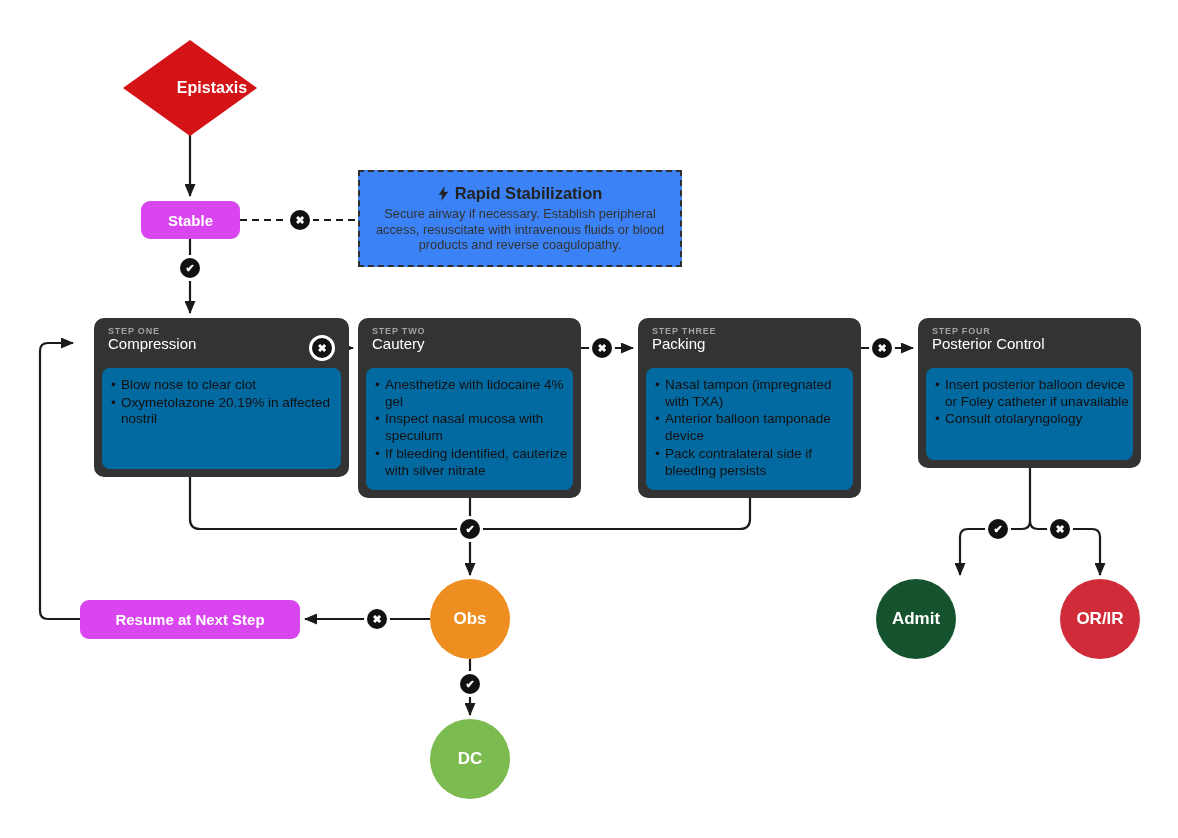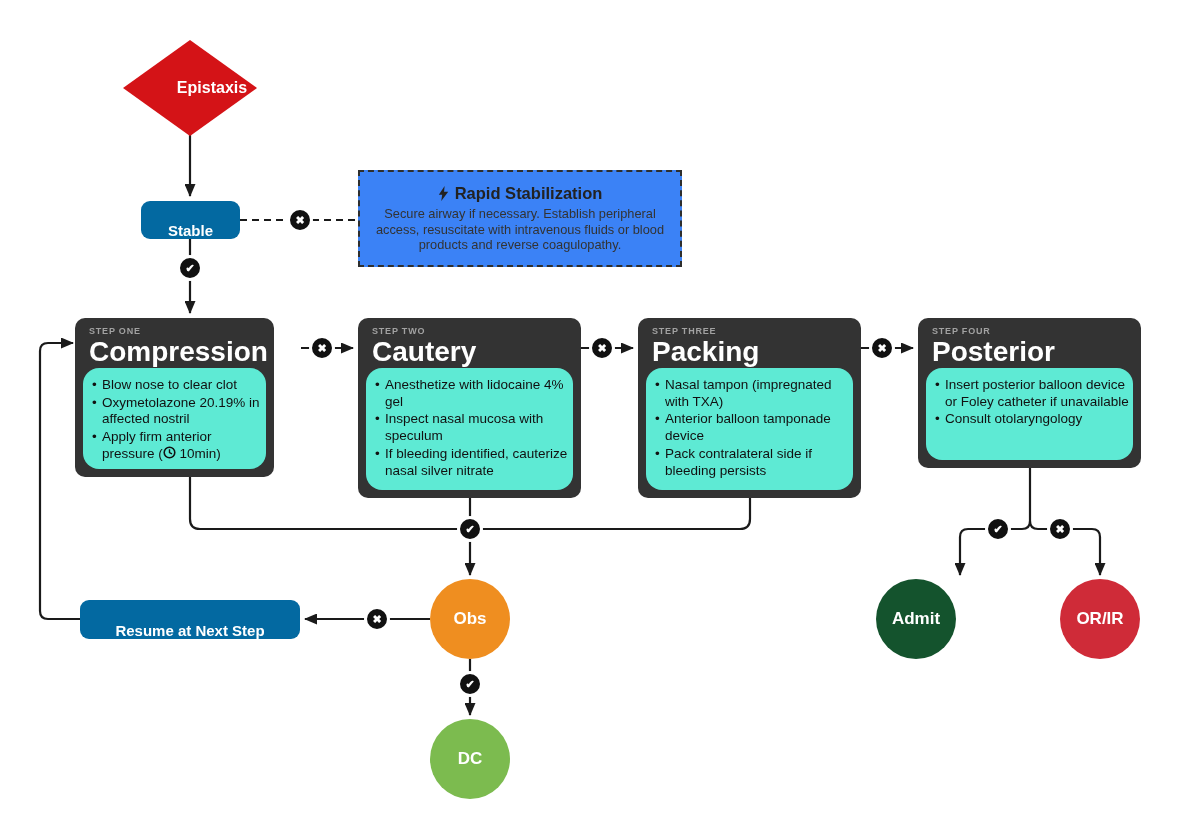--- a/index.html
+++ b/index.html
@@ -14,50 +14,50 @@
   .diamond {
     left:123px; top:40px; width:134px; height:96px;
     background:#d41317;
     clip-path:polygon(50% 0,100% 50%,50% 100%,0 50%);
     display:flex; align-items:center; justify-content:center;
   }
   .diamond span { color:#fff; font-weight:bold; font-size:16px;padding-left:44px; }
 
   
   .pill {
-    background:#0369a1; color:#fff; font-weight:bold; font-size:15px;
-    border-radius:9px; display:flex; align-items:flex-end; justify-content:center;
+    background:#d946ef; color:#fff; font-weight:bold; font-size:15px;
+    border-radius:9px; display:flex; align-items:center; justify-content:center;
   }
   .pill.stable { left:141px; top:201px; width:99px; height:38px; }
   .pill.resume { left:80px;  top:600px; width:220px; height:39px; }
 
   
   .callout {
     left:358px; top:170px; width:324px; height:97px;
     border:2px dashed #2e2e2e; background:#3b82f6; box-sizing:border-box;
     display:flex; flex-direction:column; align-items:center; justify-content:center;
     padding:2px 14px; text-align:center;
   }
   .callout-title { font-size:16.5px; font-weight:bold; color:#222; display:flex; align-items:center; gap:6px; margin-bottom:3px;}
   .callout-body { font-size:12.8px; color:#333; line-height:1.24; }
 
   
   .step-card { background:#333333; border-radius:10px; }
   .step-head { padding:8px 14px 0 14px; }
   .eyebrow { font-size:9px; font-weight:bold; color:#a2a2a2; letter-spacing:0.8px; }
-  .step-title { font-size:28px; color:#ffffff; line-height:1.12; font-weight:700; }
+  .step-title { font-size:15px; color:#ffffff; line-height:1.12; font-weight:400; }
   .step-body {
     position:absolute; left:8px; right:8px; bottom:8px; top:50px;
-    background:#5eead4; border-radius:16px; padding:9px 4px 4px 8px; box-sizing:border-box;
+    background:#0369a1; border-radius:8px; padding:9px 4px 4px 8px; box-sizing:border-box;
     overflow:hidden;
   }
   .step-body ul { margin:0; padding:0; list-style:none; font-size:13.5px; line-height:1.24; color:#111; }
   .step-body li { position:relative; padding-left:11px; margin-bottom:1px; }
   .step-body li::before { content:"\2022"; position:absolute; left:1px; }
-  .step1 { left:75px;  top:318px; width:199px; height:159px; }
+  .step1 { left:94px;  top:318px; width:255px; height:159px; }
   .step2 { left:358px; top:318px; width:223px; height:180px; }
   .step3 { left:638px; top:318px; width:223px; height:180px; }
   .step4 { left:918px; top:318px; width:223px; height:150px; }
 
   
   .bubble {
     width:80px; height:80px; border-radius:50%;
     display:flex; align-items:center; justify-content:center;
     color:#fff; font-weight:bold; font-size:17px;
   }
@@ -123,38 +123,34 @@
 
   <div class="node step-card step1">
     <div class="step-head">
       <div class="eyebrow">STEP ONE</div>
       <div class="step-title">Compression</div>
     </div>
     <div class="step-body">
       <ul>
         <li>Blow nose to clear clot</li>
         <li>Oxymetolazone 20.19% in affected nostril</li>
-        <li><span>Apply firm anterior pressure (</span><svg class="icon-inline" width="13" height="13" viewBox="0 0 14 14">
-              <circle cx="7" cy="7" r="5.7" fill="none" stroke="#111" stroke-width="1.7"></circle>
-              <path d="M7 3.6 L7 7 L9.7 8.5" stroke="#111" stroke-width="1.5" fill="none"></path>
-            </svg><span> 10min)</span></li>
       </ul>
     </div>
   </div>
 
   <div class="node step-card step2">
     <div class="step-head">
       <div class="eyebrow">STEP TWO</div>
       <div class="step-title">Cautery</div>
     </div>
     <div class="step-body">
       <ul>
         <li>Anesthetize with lidocaine 4% gel</li>
         <li>Inspect nasal mucosa with speculum</li>
-        <li>If bleeding identified, cauterize nasal silver nitrate</li>
+        <li>If bleeding identified, cauterize with silver nitrate</li>
       </ul>
     </div>
   </div>
 
   <div class="node step-card step3">
     <div class="step-head">
       <div class="eyebrow">STEP THREE</div>
       <div class="step-title">Packing</div>
     </div>
     <div class="step-body">

